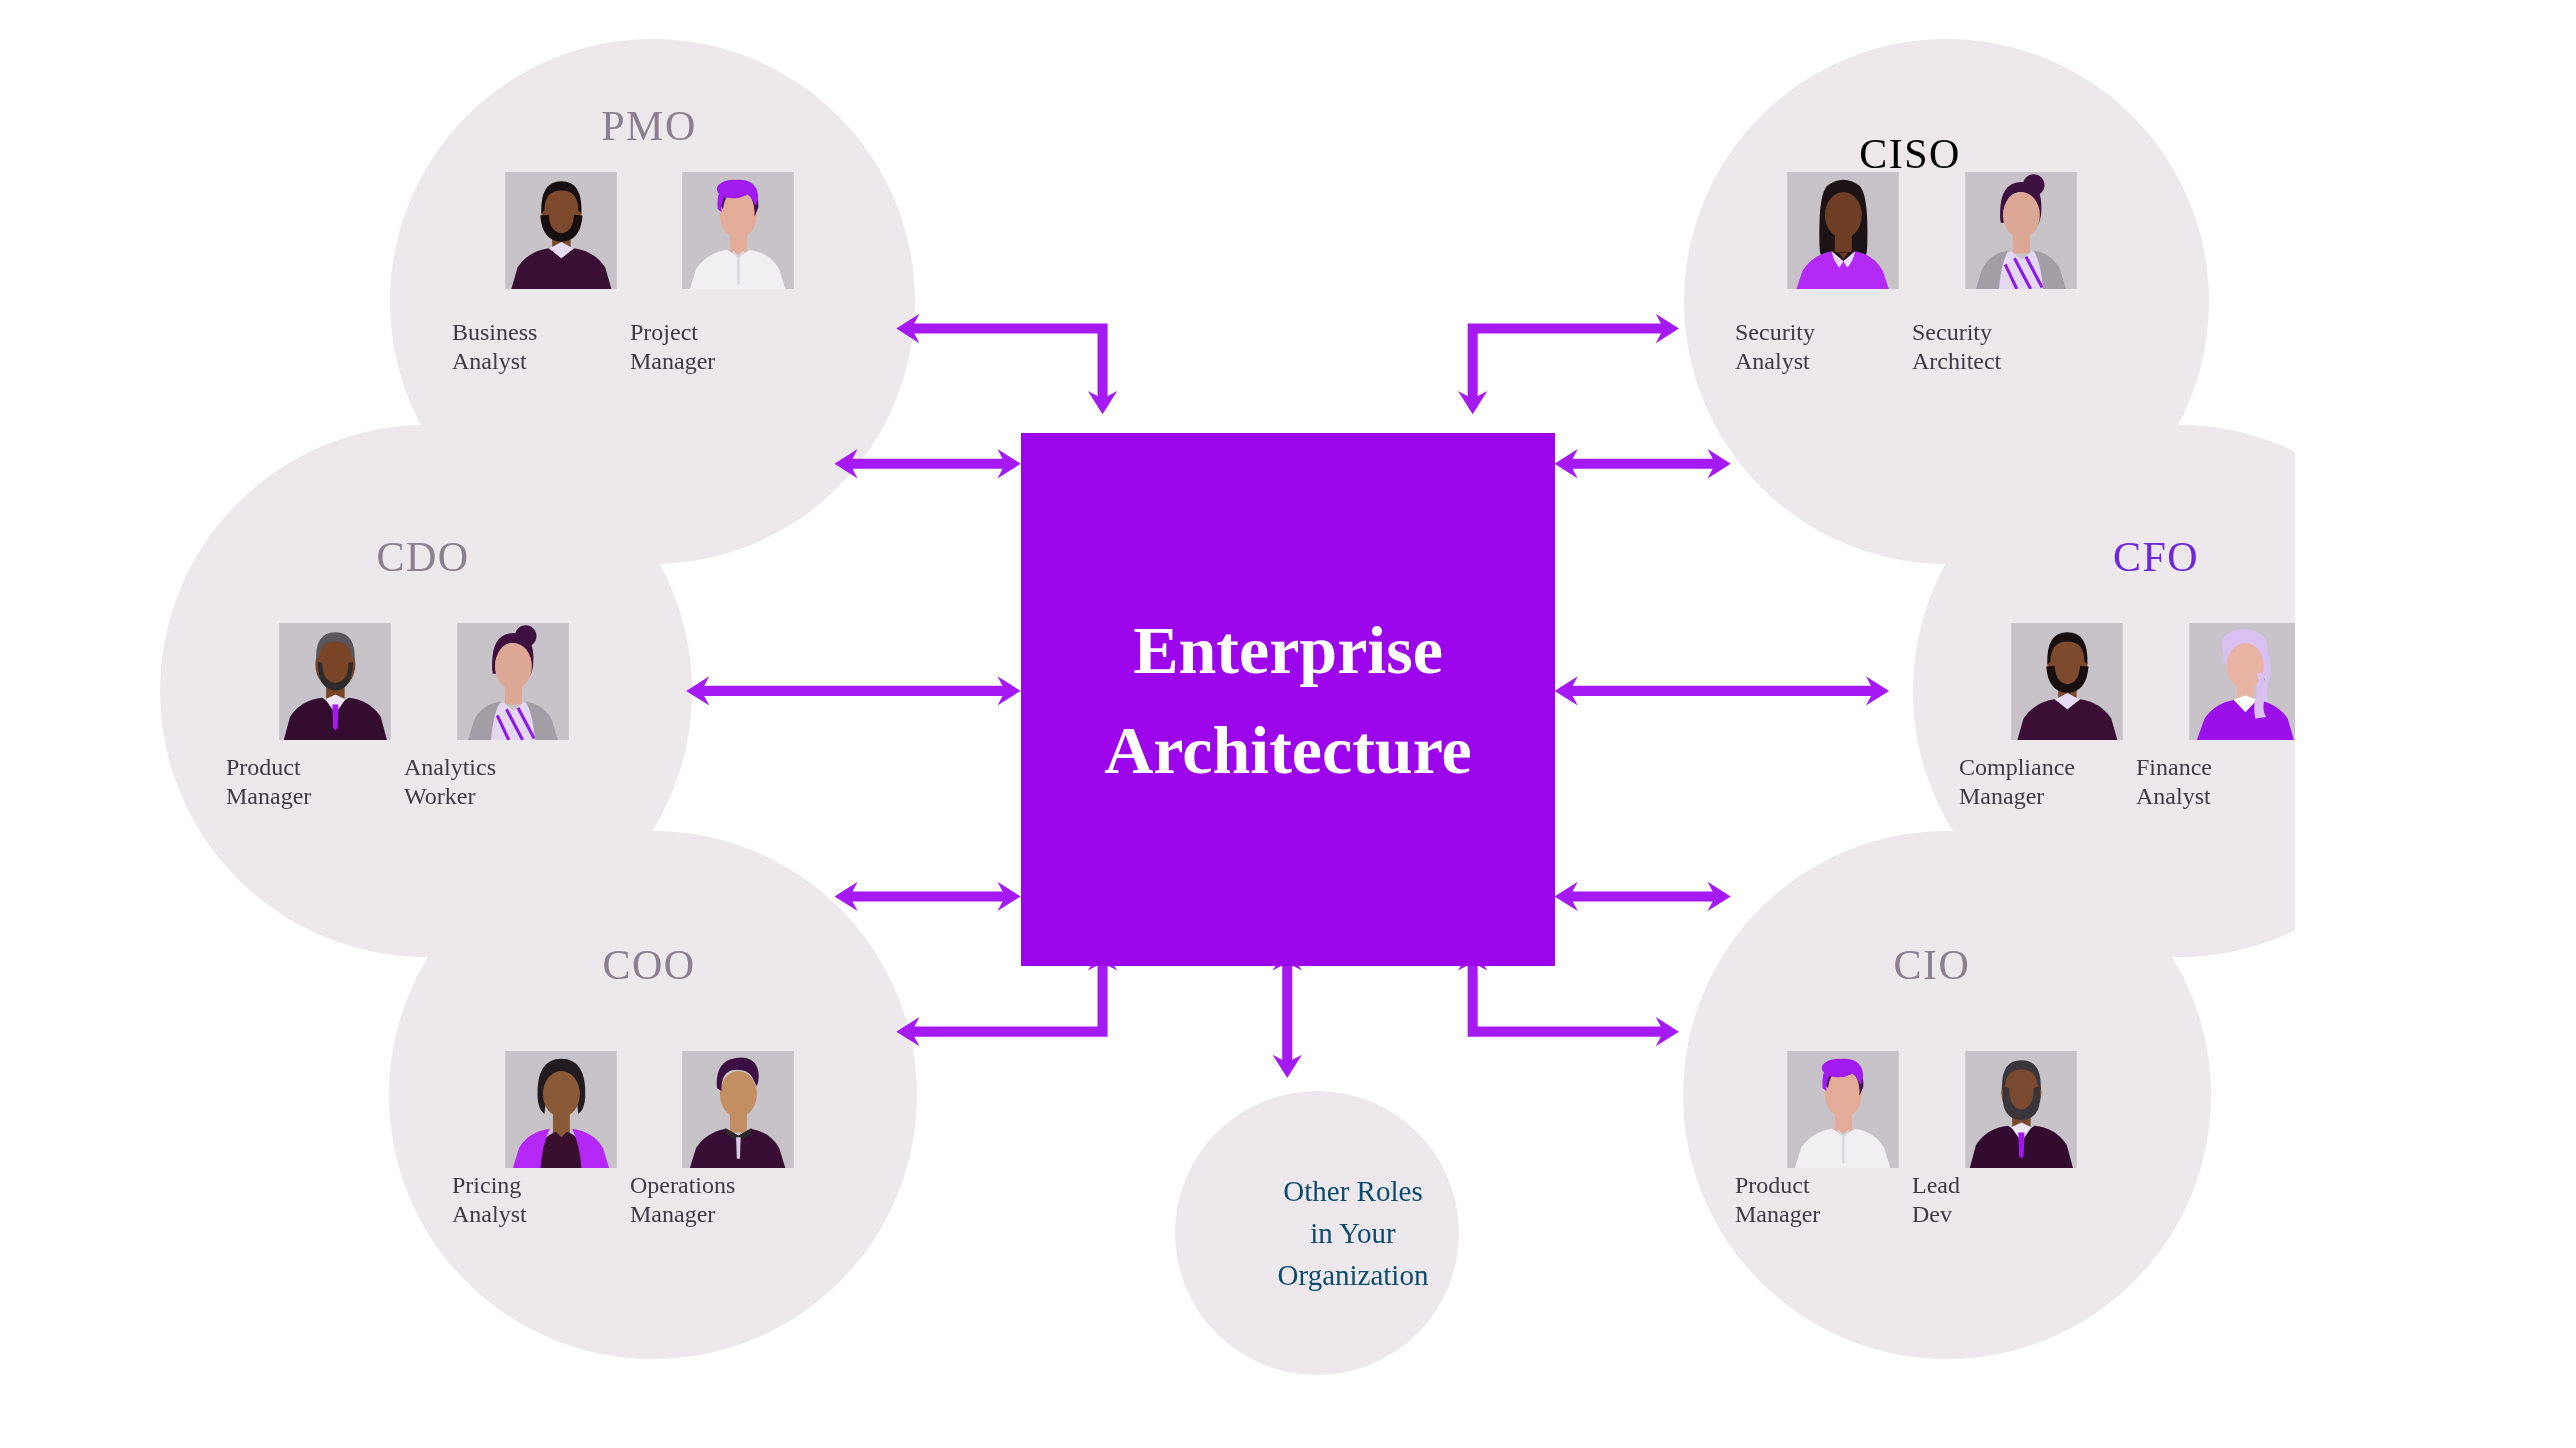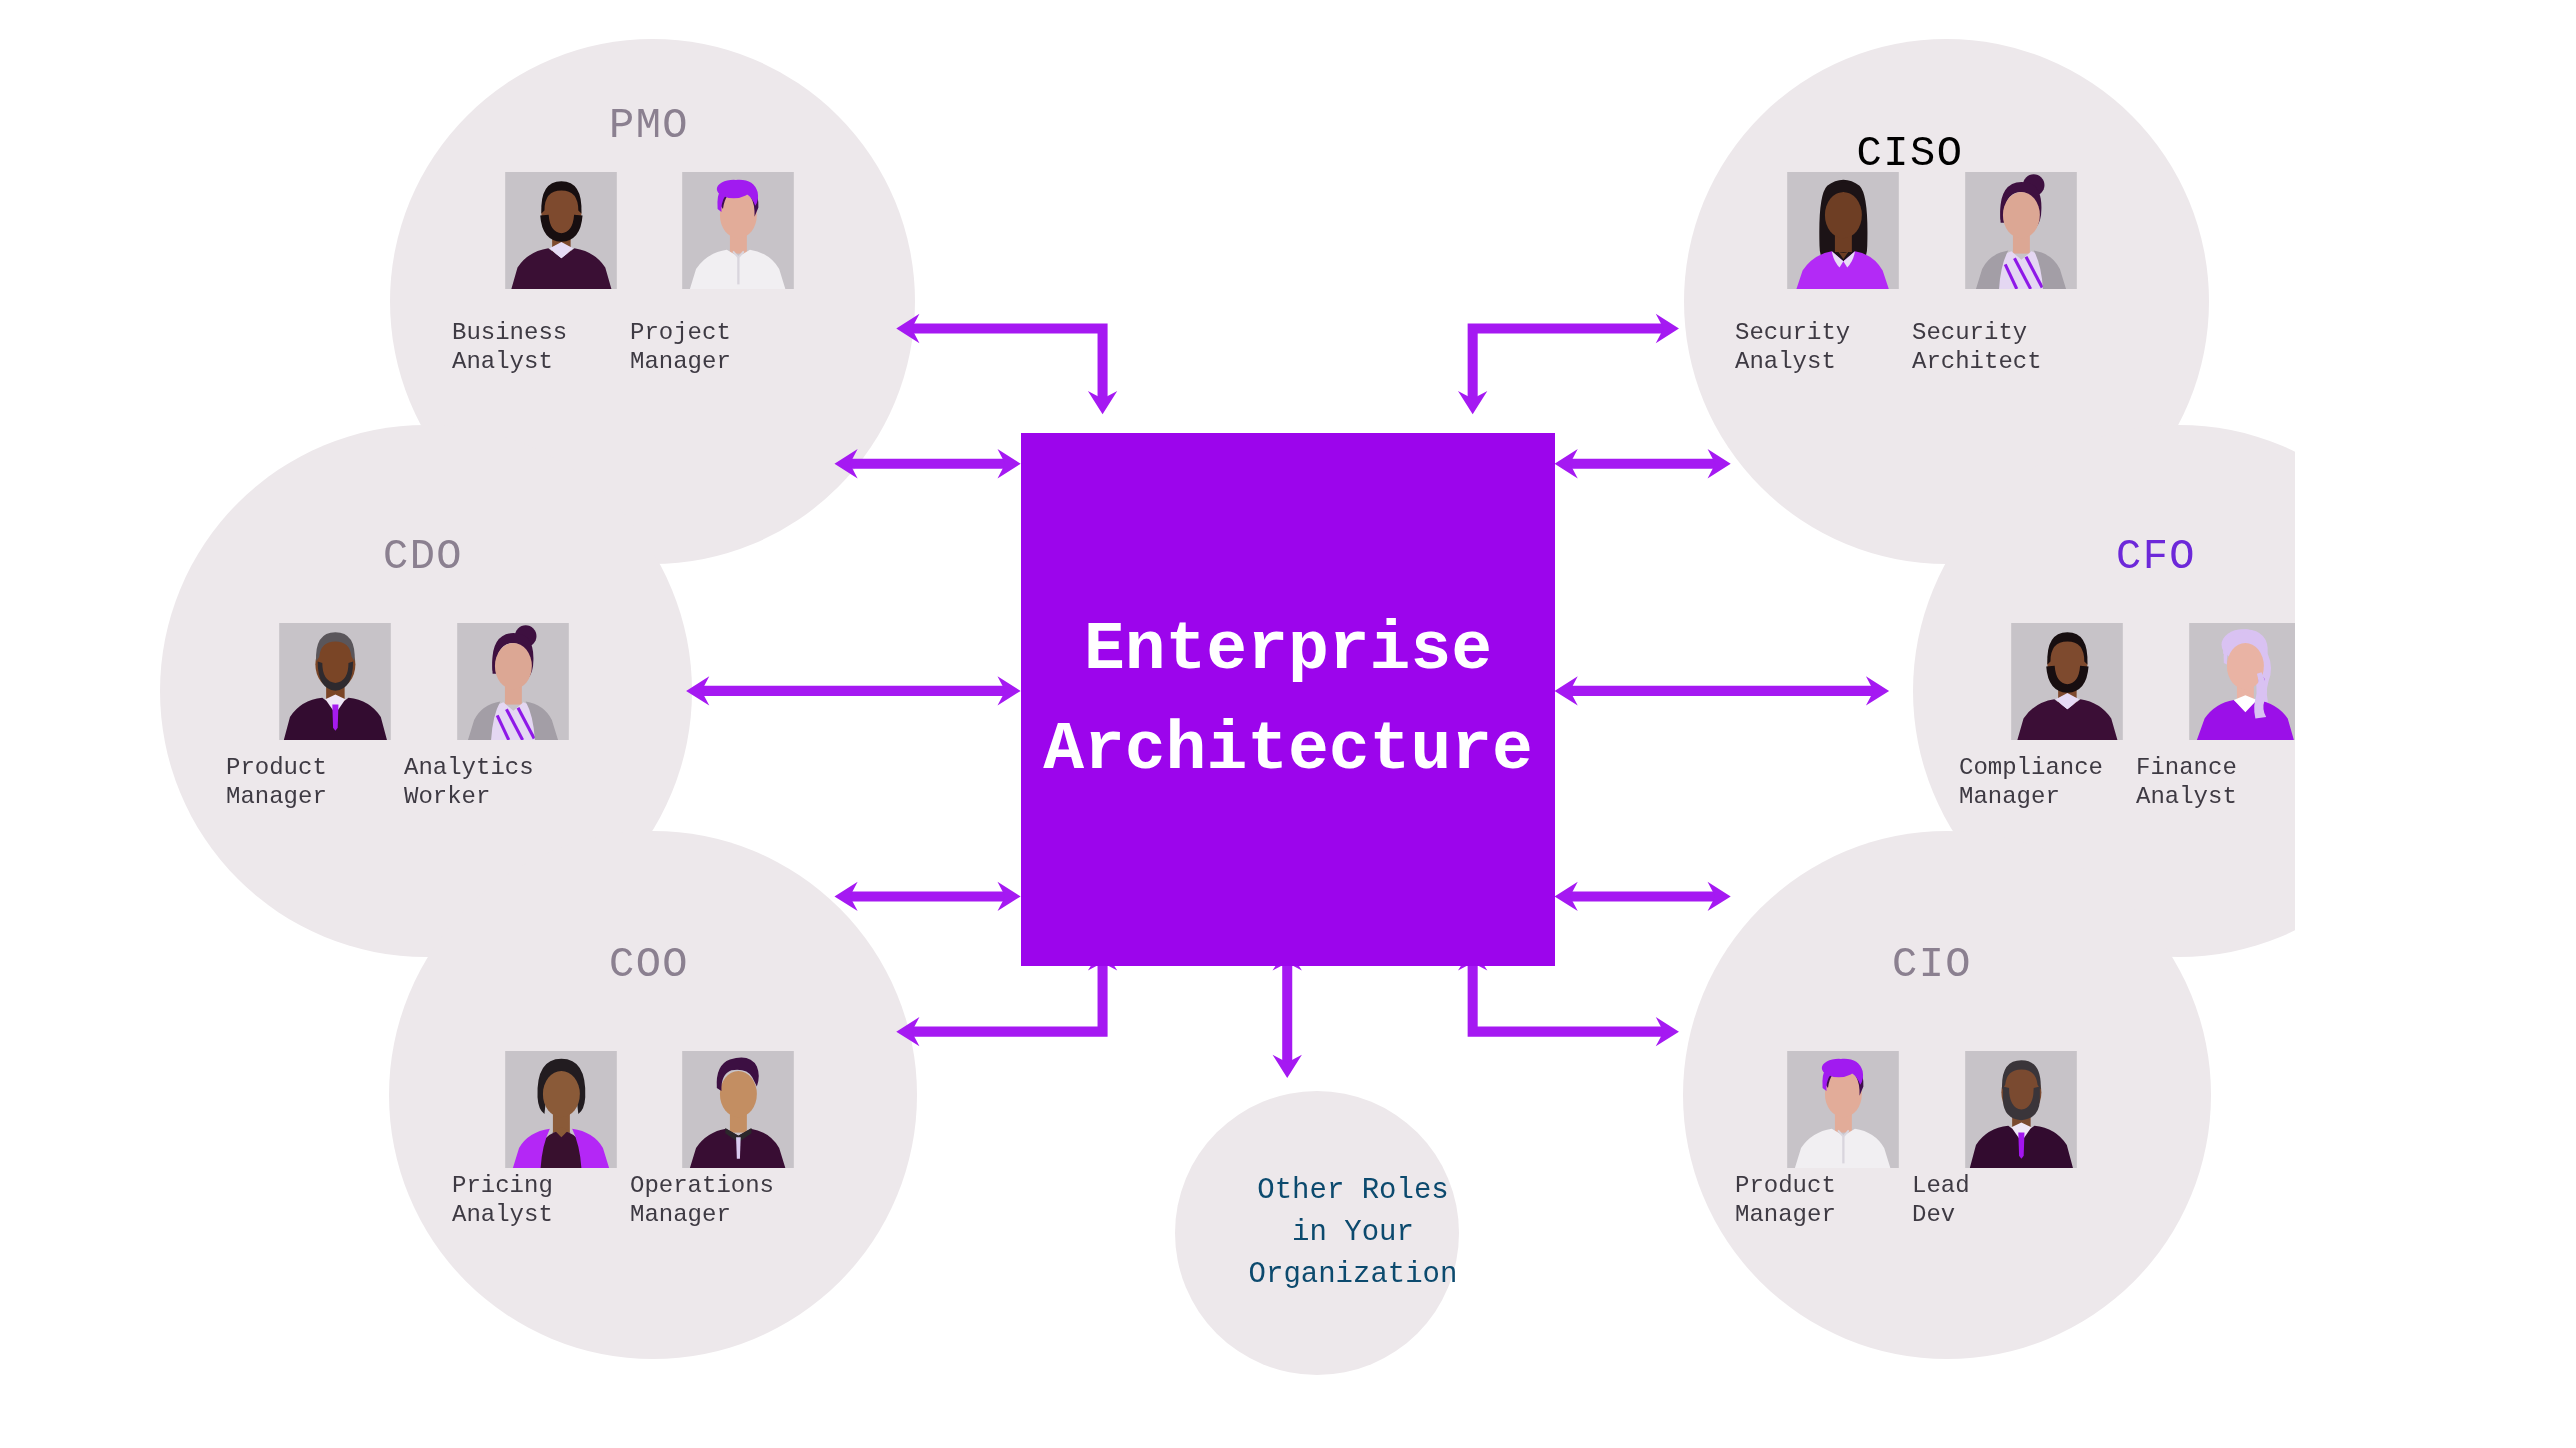--- a/index.html
+++ b/index.html
@@ -1,18 +1,18 @@
 <!DOCTYPE html>
 <html style="font-size:12.4px"><head>
 <meta charset="utf-8">
 <style>
   html,body{margin:0;padding:0;background:#ffffff;}
   .canvas{
     position:relative;width:2295px;height:1449px;overflow:hidden;
-    font-family:Liberation Mono, monospace;background:#ffffff;
+    font-family:Liberation Serif, serif;background:#ffffff;
   }
   .circle{position:absolute;border-radius:50%;}
   .gtitle{
     position:absolute;margin:0;font-weight:400;font-size:42px;letter-spacing:1.5px;
     transform:translate(-50%,-50%);white-space:nowrap;
   }
   .avatar{position:absolute;margin:0;width:112px;height:117px;}
   .avatar svg{display:block;width:100%;height:100%;}
   .plabel{
     position:absolute;margin:0;width:216px;text-align:left;

